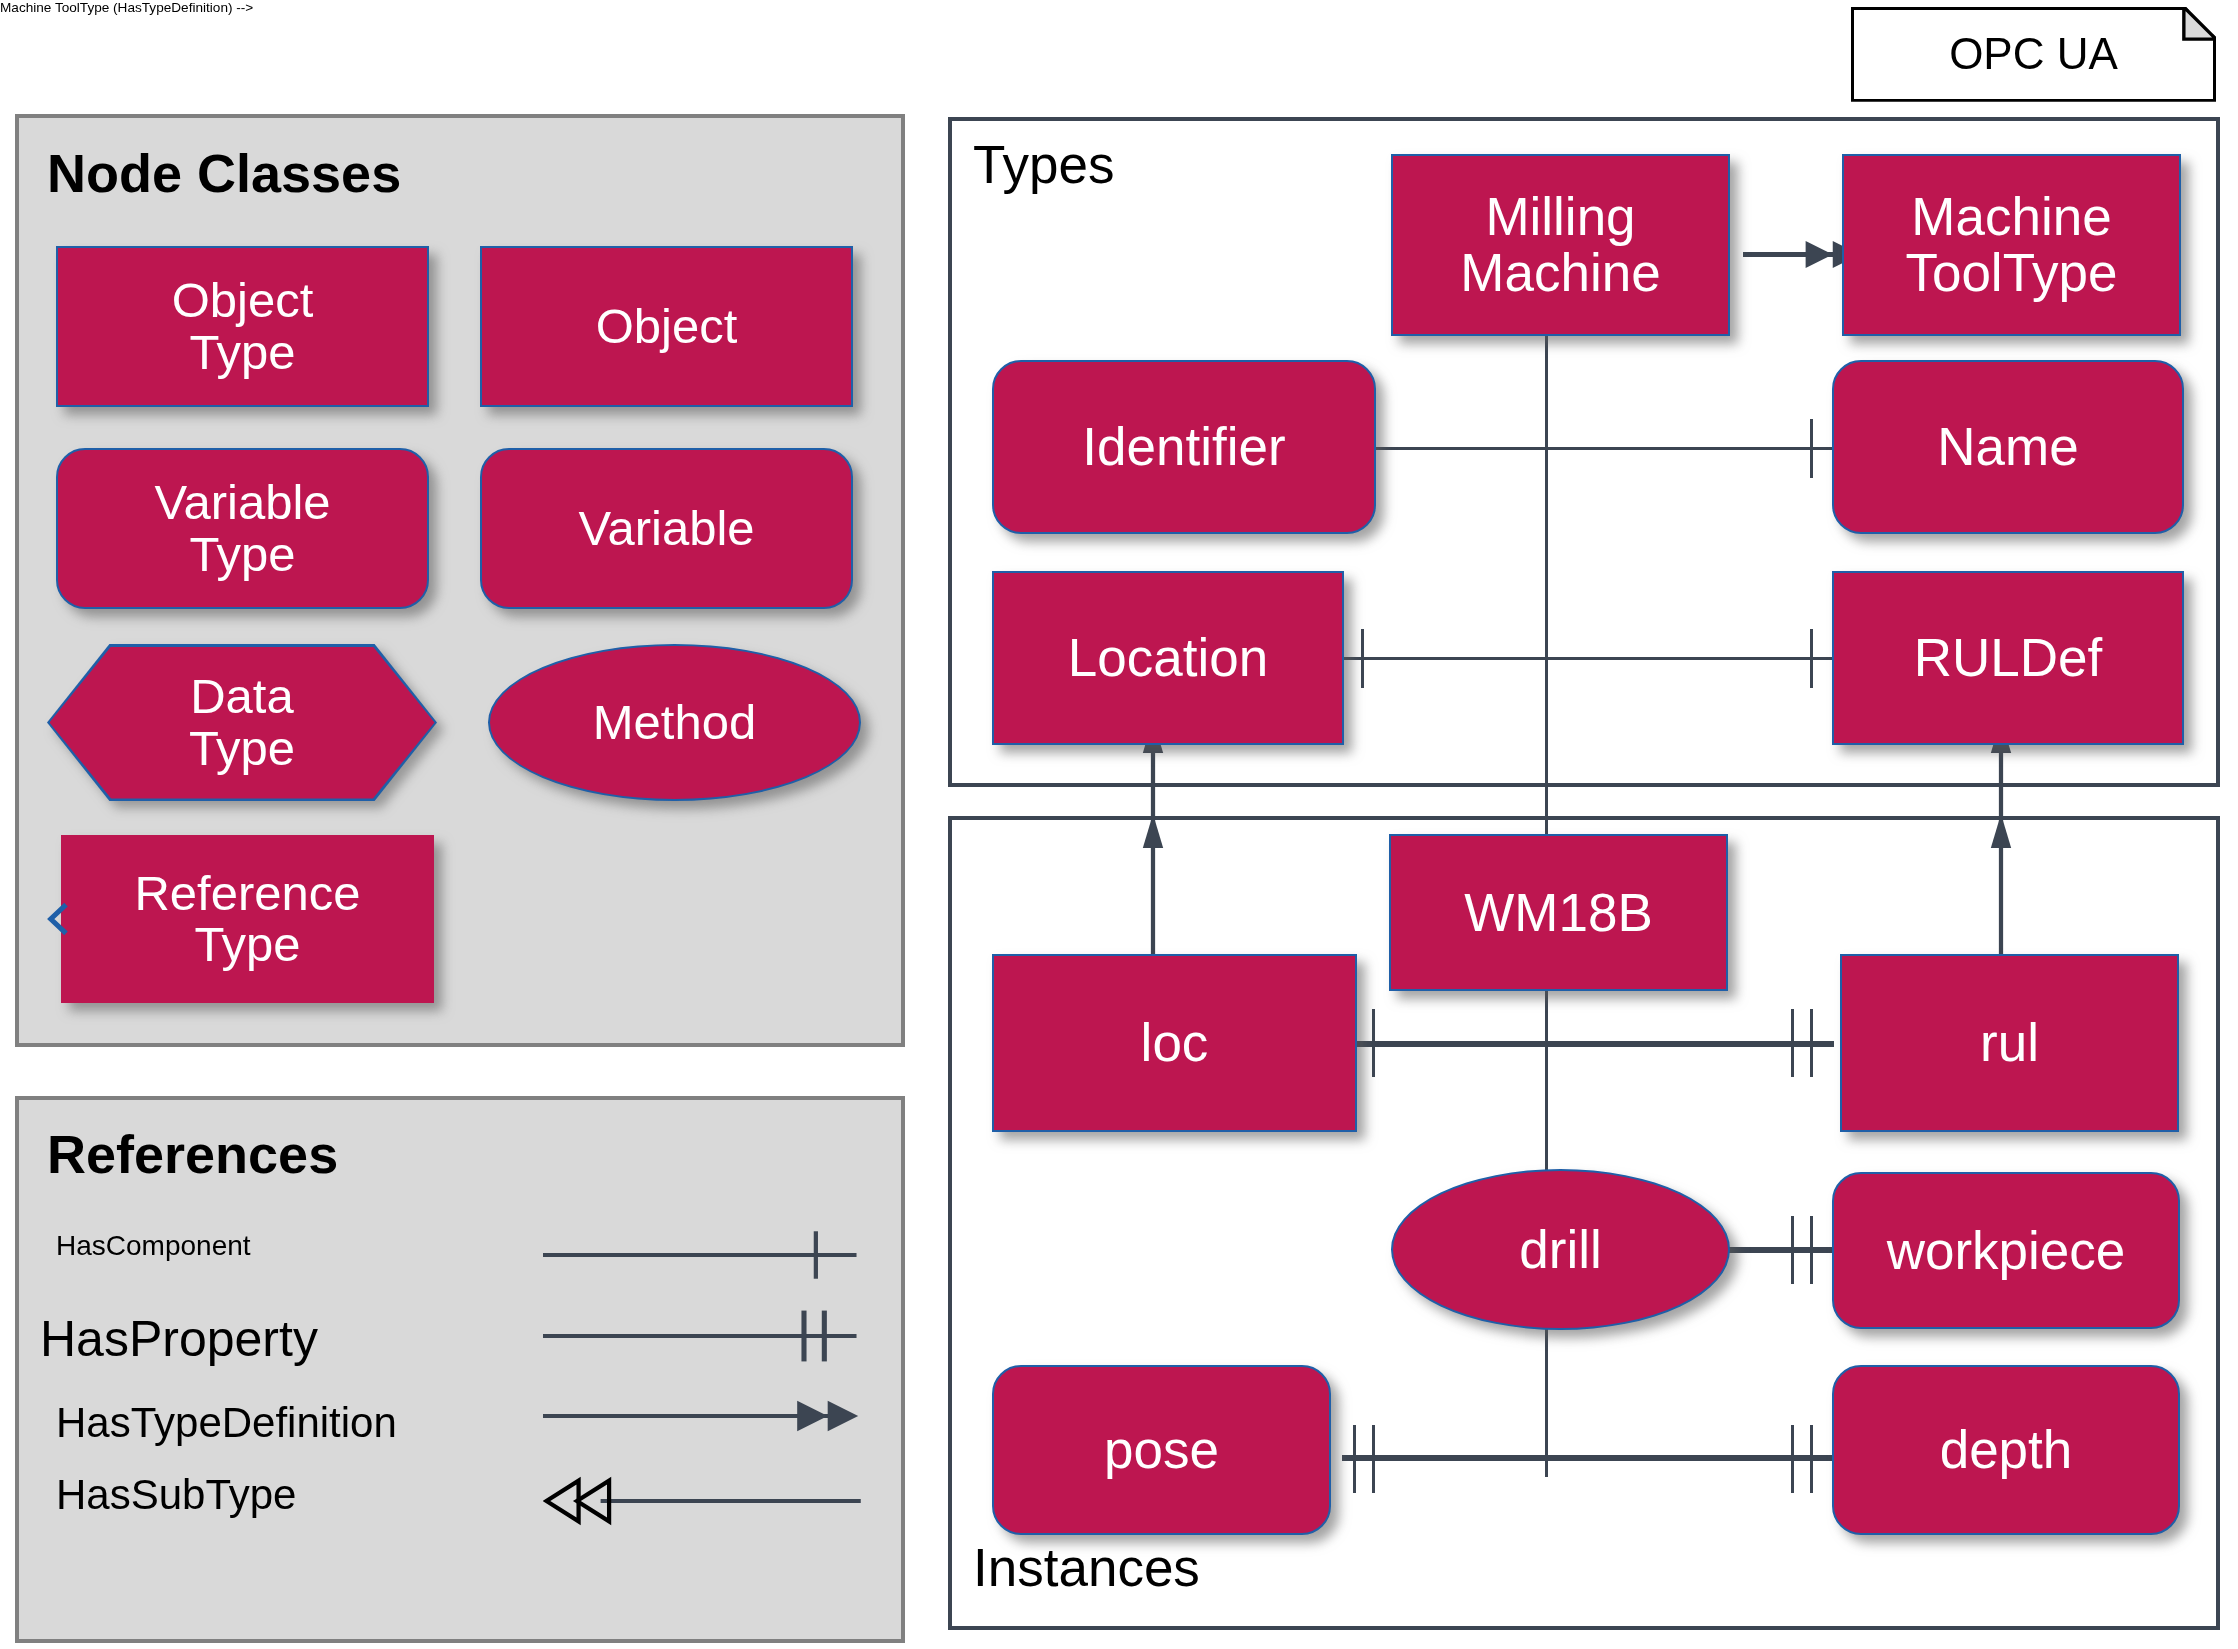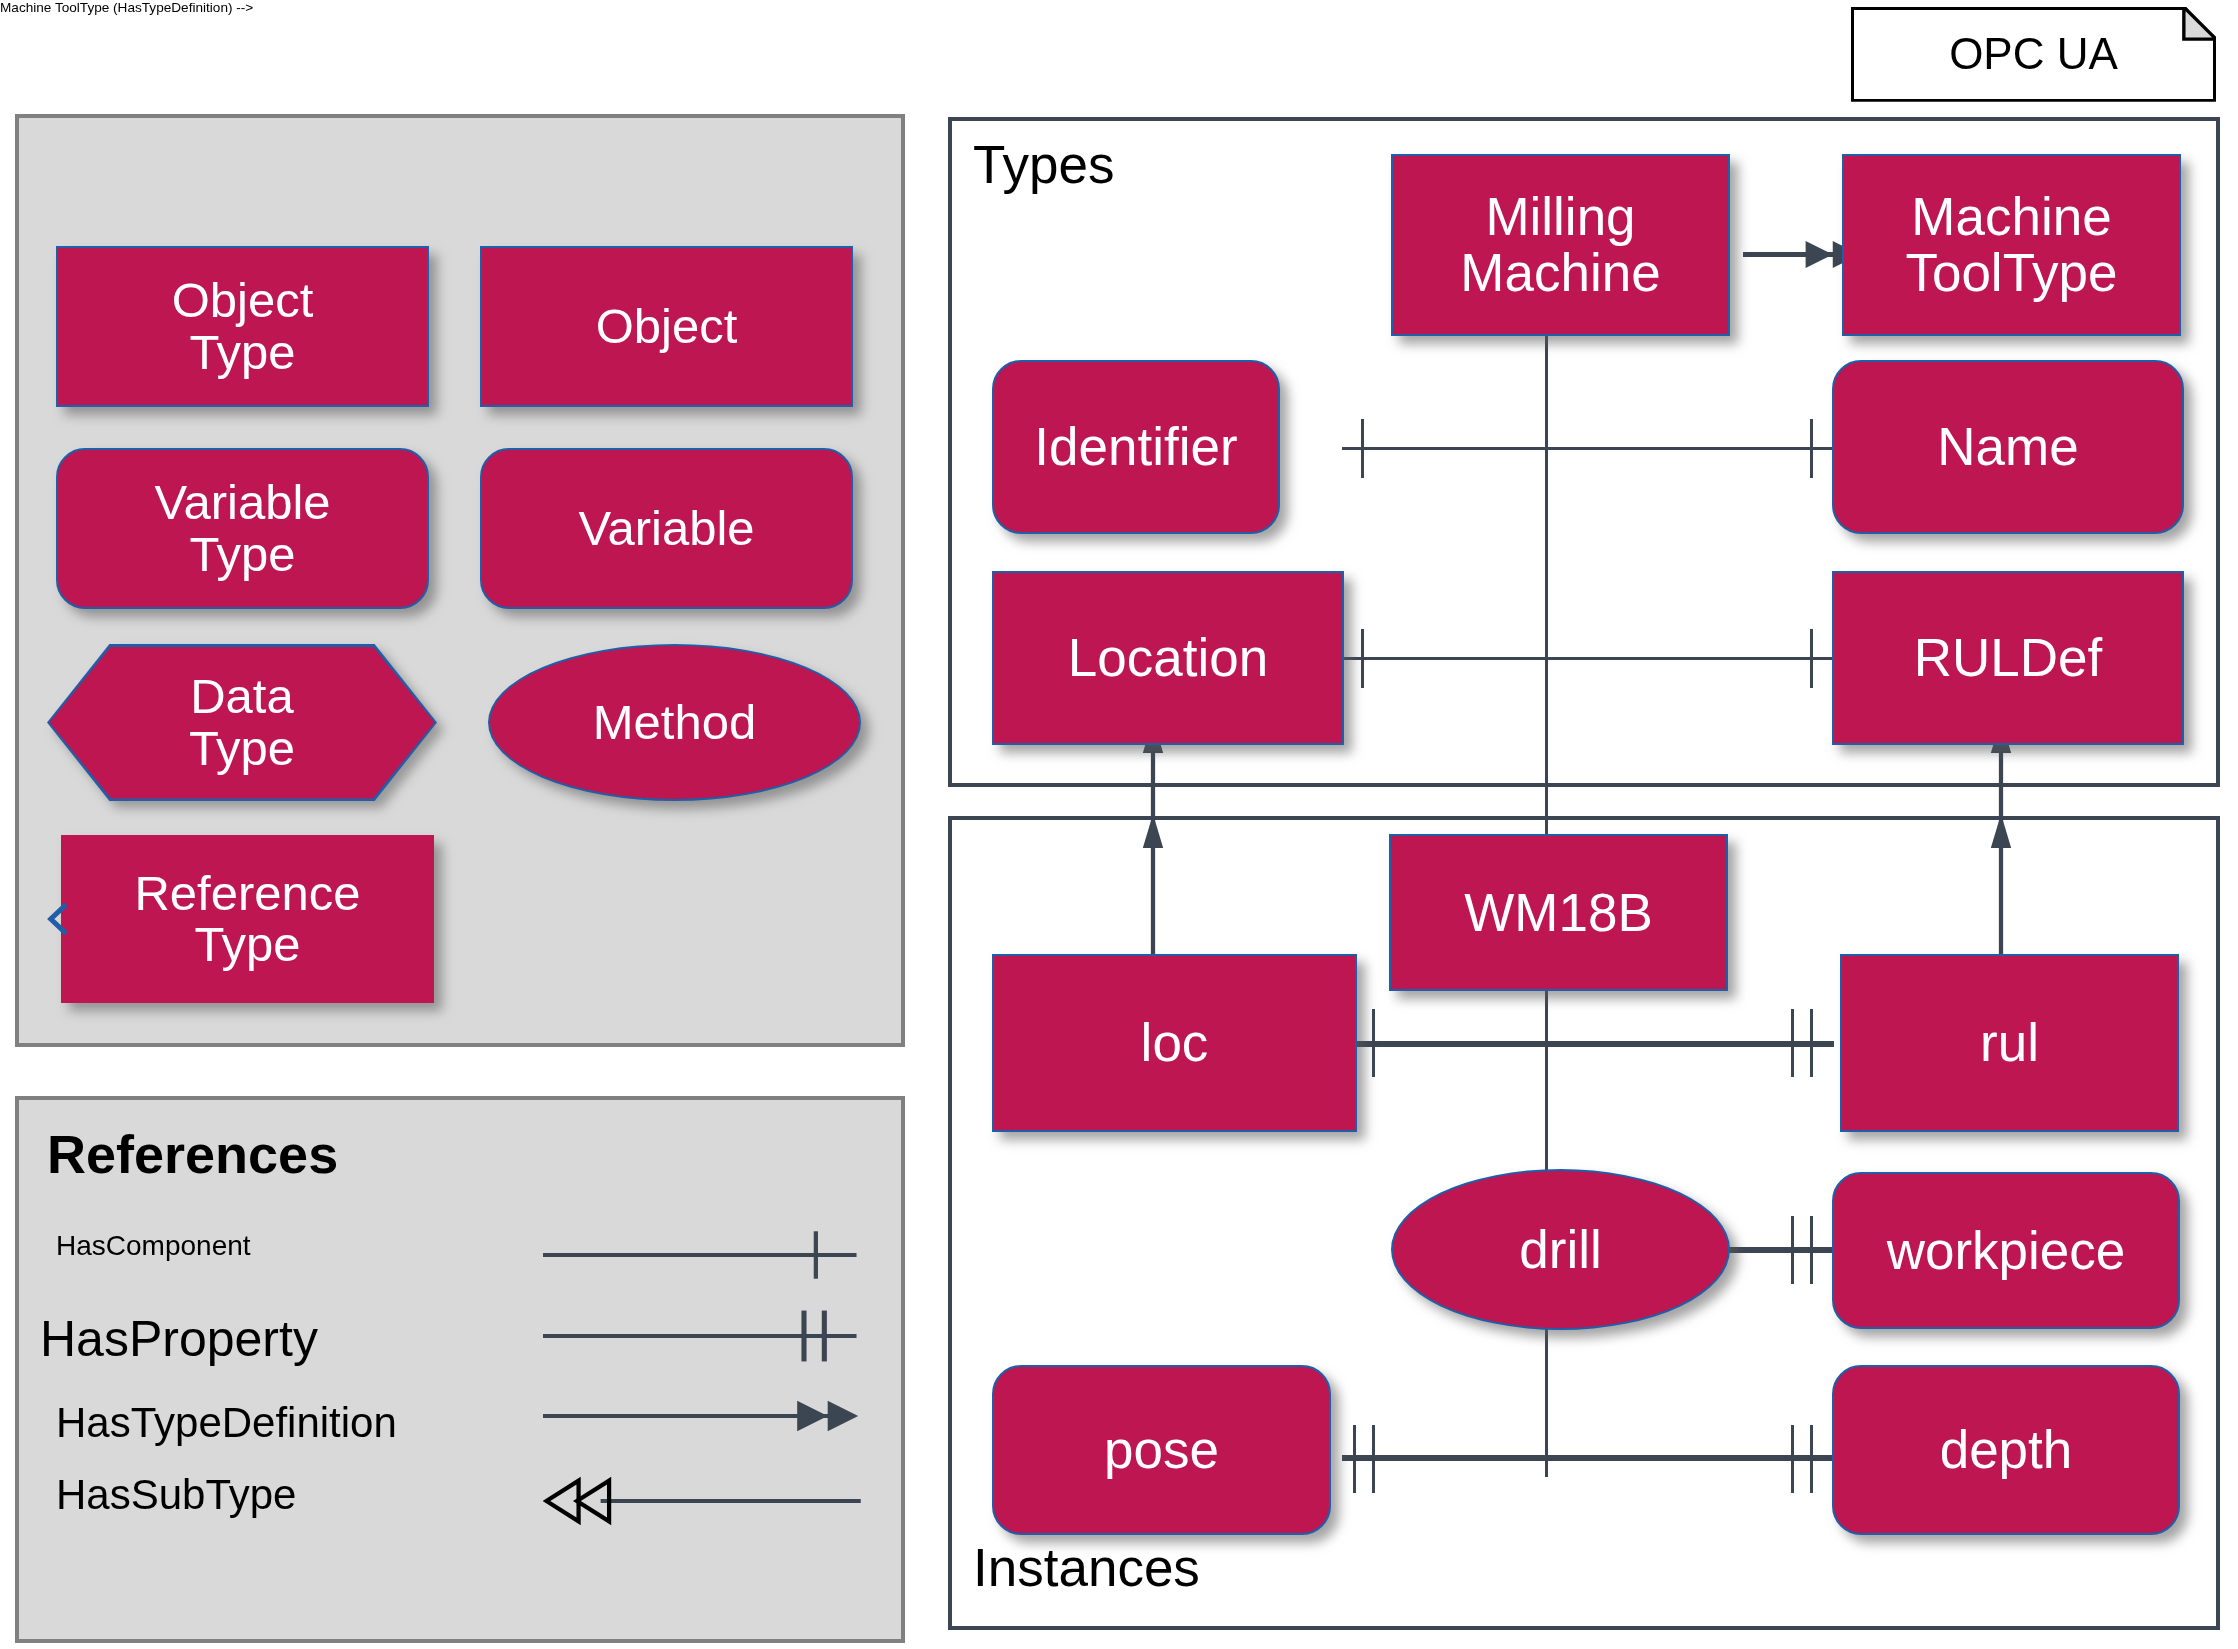--- a/index.html
+++ b/index.html
@@ -153,20 +153,21 @@
   <div class="note" style="left:1851px; top:6.8px; width:365px; height:95px;">
     <div class="note-body"></div>
     <svg class="note-fold-line" viewBox="0 0 52 52">
       <polygon points="14,0 52,38 14,38" fill="#D9D9D9" stroke="#000000" stroke-width="4"></polygon>
     </svg>
     <div class="note-text" style="font-size:44px;">OPC UA</div>
   </div>
 
   
   <div class="panel" style="left:15.3px; top:114px; width:890px; height:933px;"></div>
+  <div class="panel-title" style="left:47px; top:142px; font-size:54px;">Node Classes</div>
 
   
   <div class="node sharp" style="left:56px; top:246px; width:373px; height:161px; font-size:49px;">Object
 Type</div>
 
   
   <div class="node sharp" style="left:480px; top:246px; width:373px; height:161px; font-size:49px;">Object</div>
 
   
   <div class="node rounded" style="left:56px; top:448px; width:373px; height:161px; font-size:49px;">Variable
@@ -299,21 +300,21 @@
   <div class="tick" style="left:1791px; top:1425px; height:68px;"></div>
   <div class="tick" style="left:1810px; top:1425px; height:68px;"></div>
 
   
   <div class="node sharp" style="left:1391px; top:154px; width:339px; height:182px; font-size:53px;">Milling
 Machine</div>
 
   <div class="node sharp" style="left:1842px; top:154px; width:339px; height:182px; font-size:53px;">Machine
 ToolType</div>
 
-  <div class="node rounded" style="left:992px; top:360px; width:288px; height:174px; font-size:53px;">Identifier</div>
+  <div class="node rounded" style="left:992px; top:360px; width:384px; height:174px; font-size:53px;">Identifier</div>
 
   <div class="node rounded" style="left:1832px; top:360px; width:352px; height:174px; font-size:53px;">Name</div>
 
   <div class="node sharp" style="left:992px; top:571px; width:352px; height:174px; font-size:53px;">Location</div>
 
   <div class="node sharp" style="left:1832px; top:571px; width:352px; height:174px; font-size:53px;">RULDef</div>
 
   
   <div class="node sharp" style="left:1389px; top:834px; width:339px; height:157px; font-size:53px;">WM18B</div>
 

